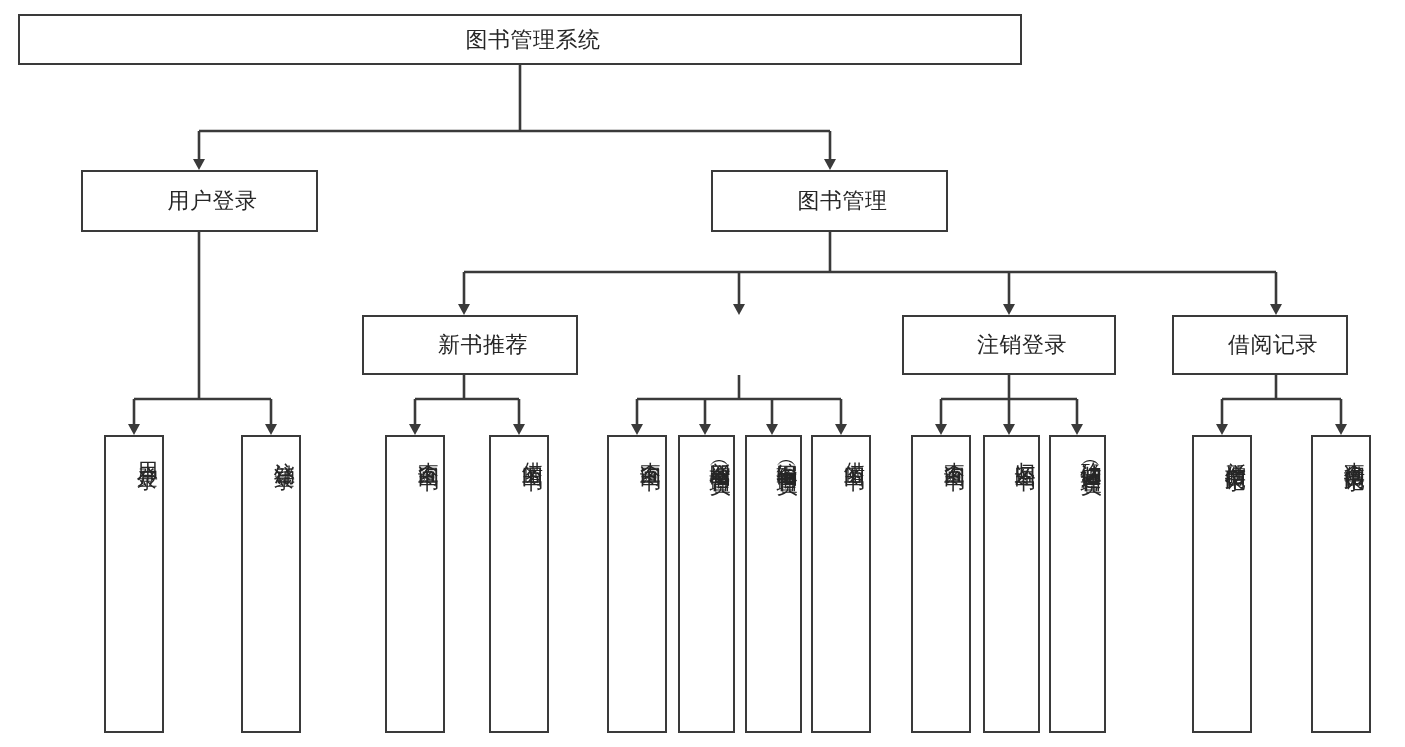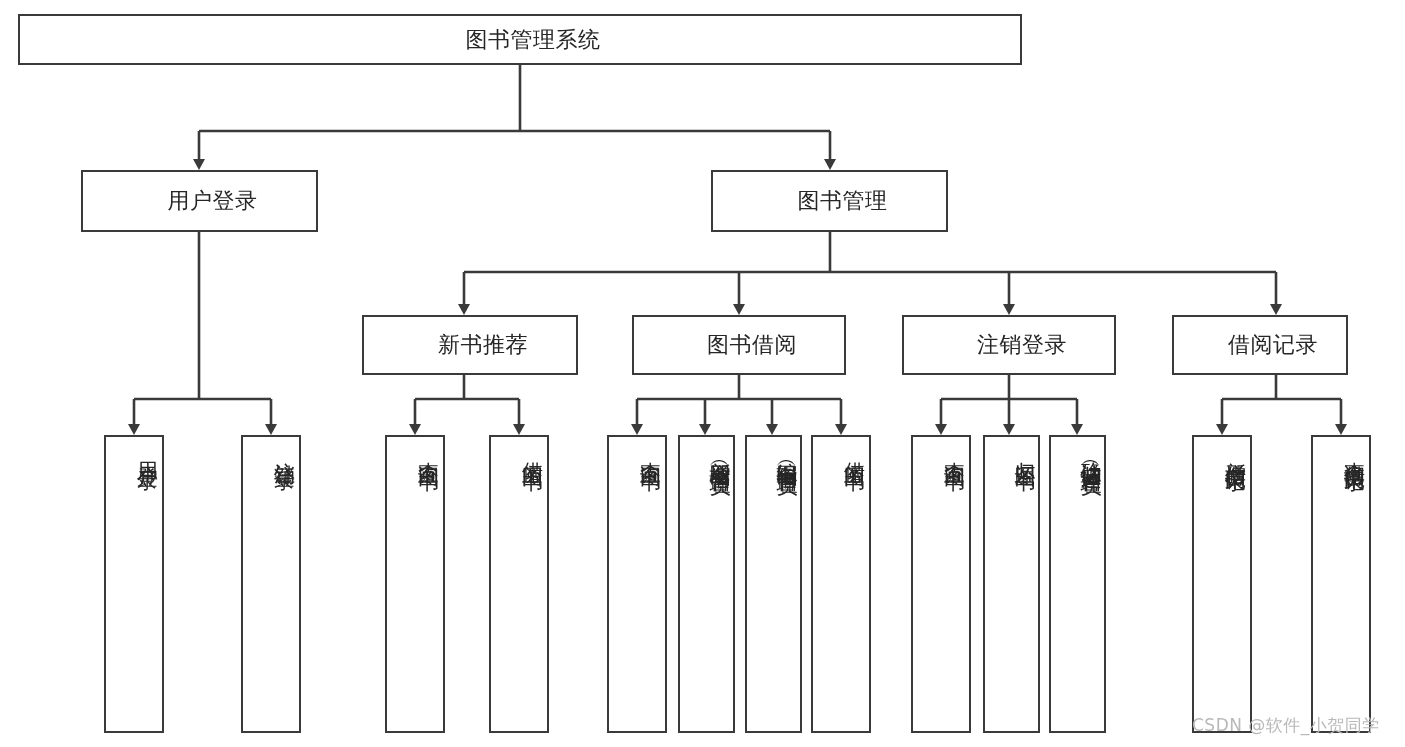--- a/index.html
+++ b/index.html
@@ -141,23 +141,20 @@
   </div>
 
   <div class="node lvl3" style="left:362px; top:315px; width:216px; height:60px;">
     <span class="label">新书推荐</span>
   </div>
 
   <div class="node lvl2" style="left:711px; top:170px; width:237px; height:62px;">
     <span class="label">图书管理</span>
   </div>
 
-  <div class="node lvl3" style="left:632px; top:315px; width:214px; height:60px;">
-    <span class="label">图书借阅</span>
-  </div>
 
   <div class="node lvl3" style="left:902px; top:315px; width:214px; height:60px;">
     <span class="label">注销登录</span>
   </div>
 
   <div class="node lvl3" style="left:1172px; top:315px; width:176px; height:60px;">
     <span class="label">借阅记录</span>
   </div>
 
   <div class="node vertical" style="left:104px; top:435px; width:60px; height:298px;">
@@ -205,15 +202,14 @@
   </div>
 
   <div class="node vertical tall" style="left:1192px; top:435px; width:60px; height:298px;">
     <span class="label">新增借阅记录</span>
   </div>
 
   <div class="node vertical tall" style="left:1311px; top:435px; width:60px; height:298px;">
     <span class="label">查询借阅记录</span>
   </div>
 
-  <div class="watermark" style="left:1192px; top:714px;">CSDN @软件_小贺同学</div>
 
 </div>
 
 </body></html>

